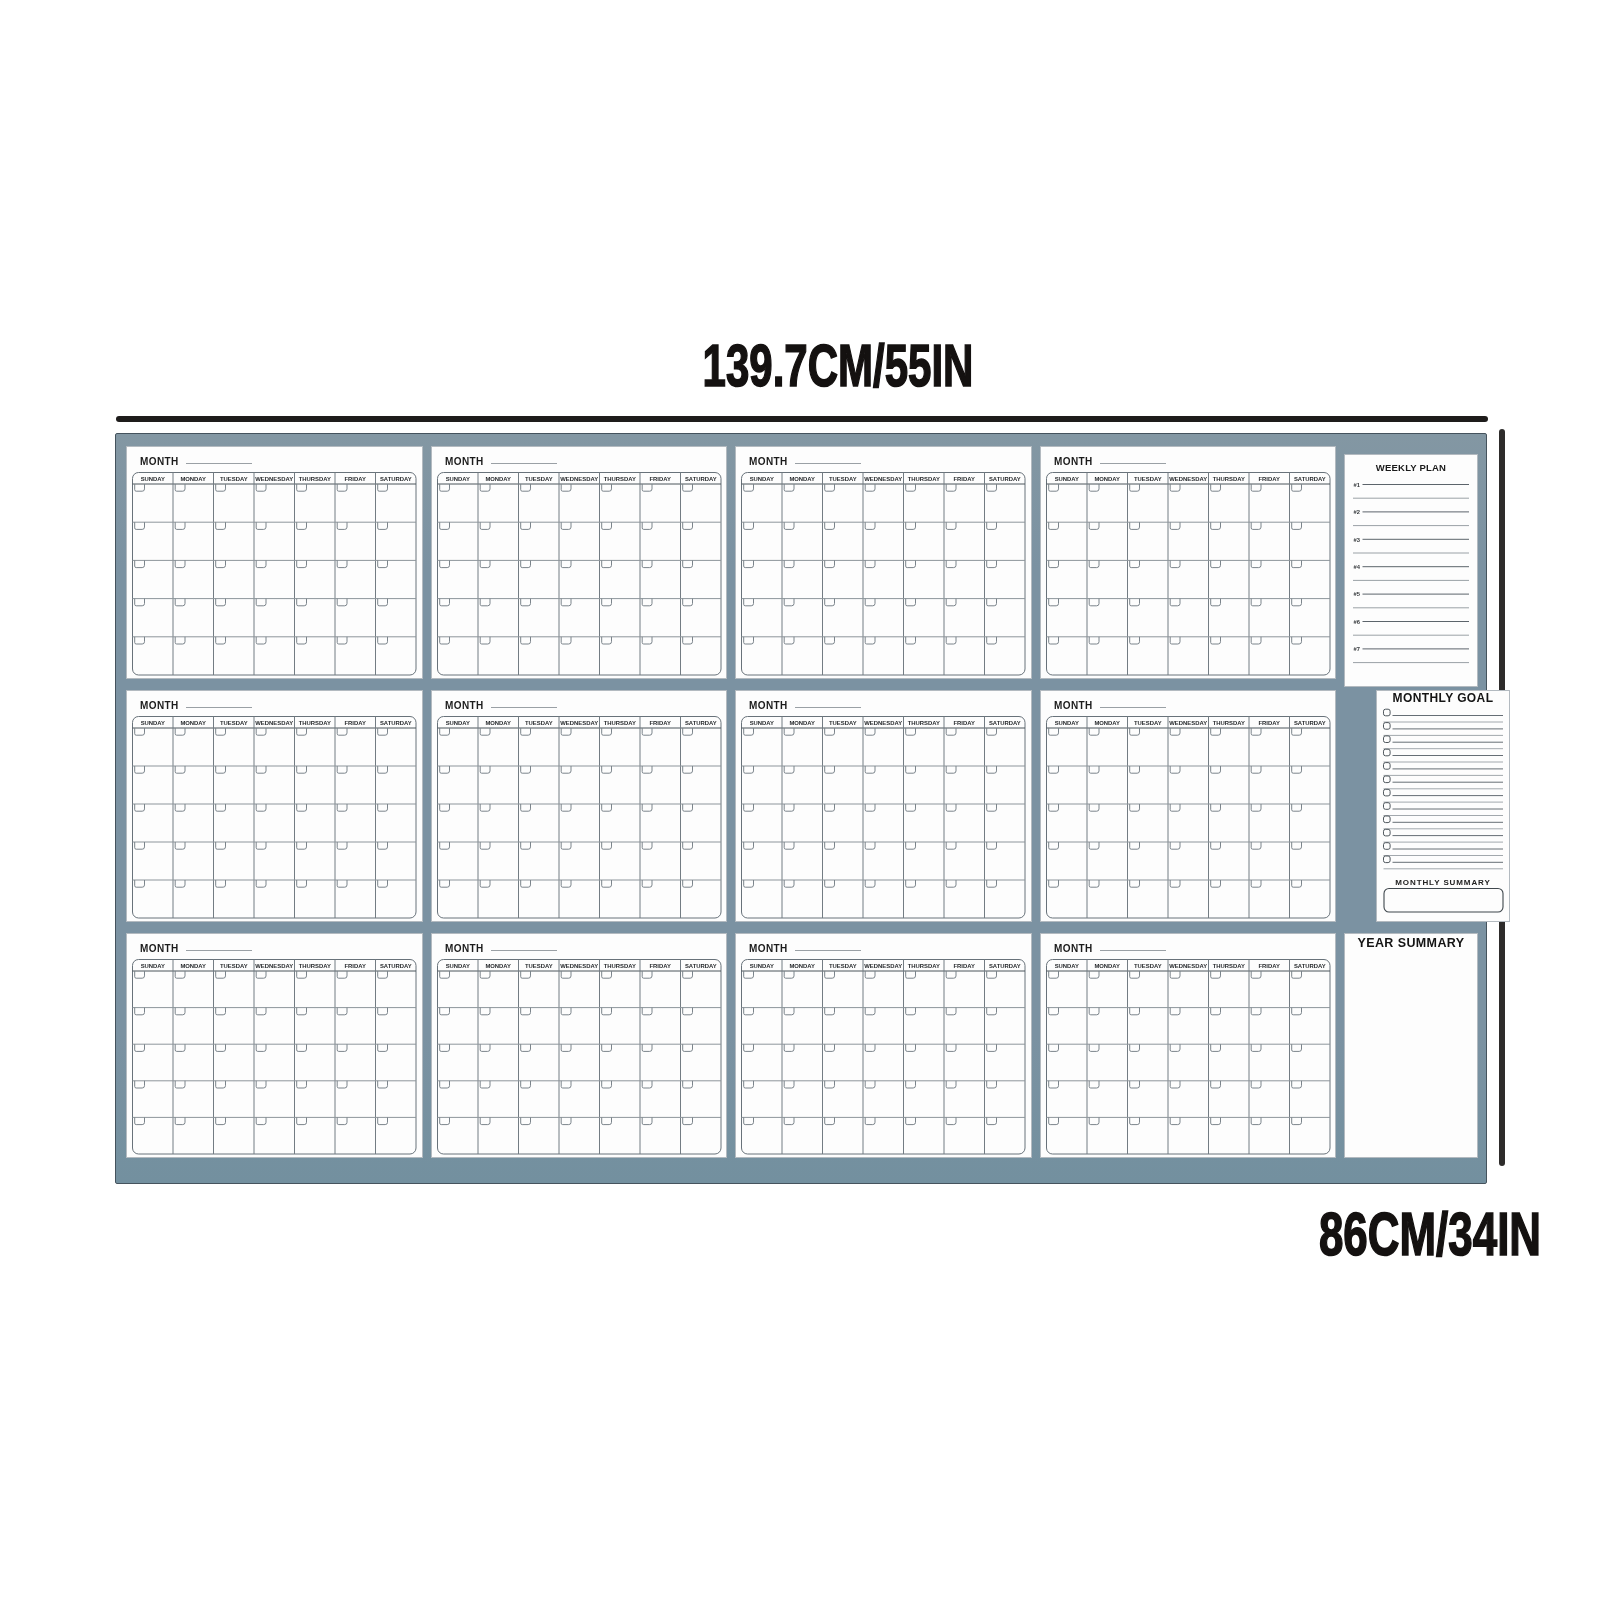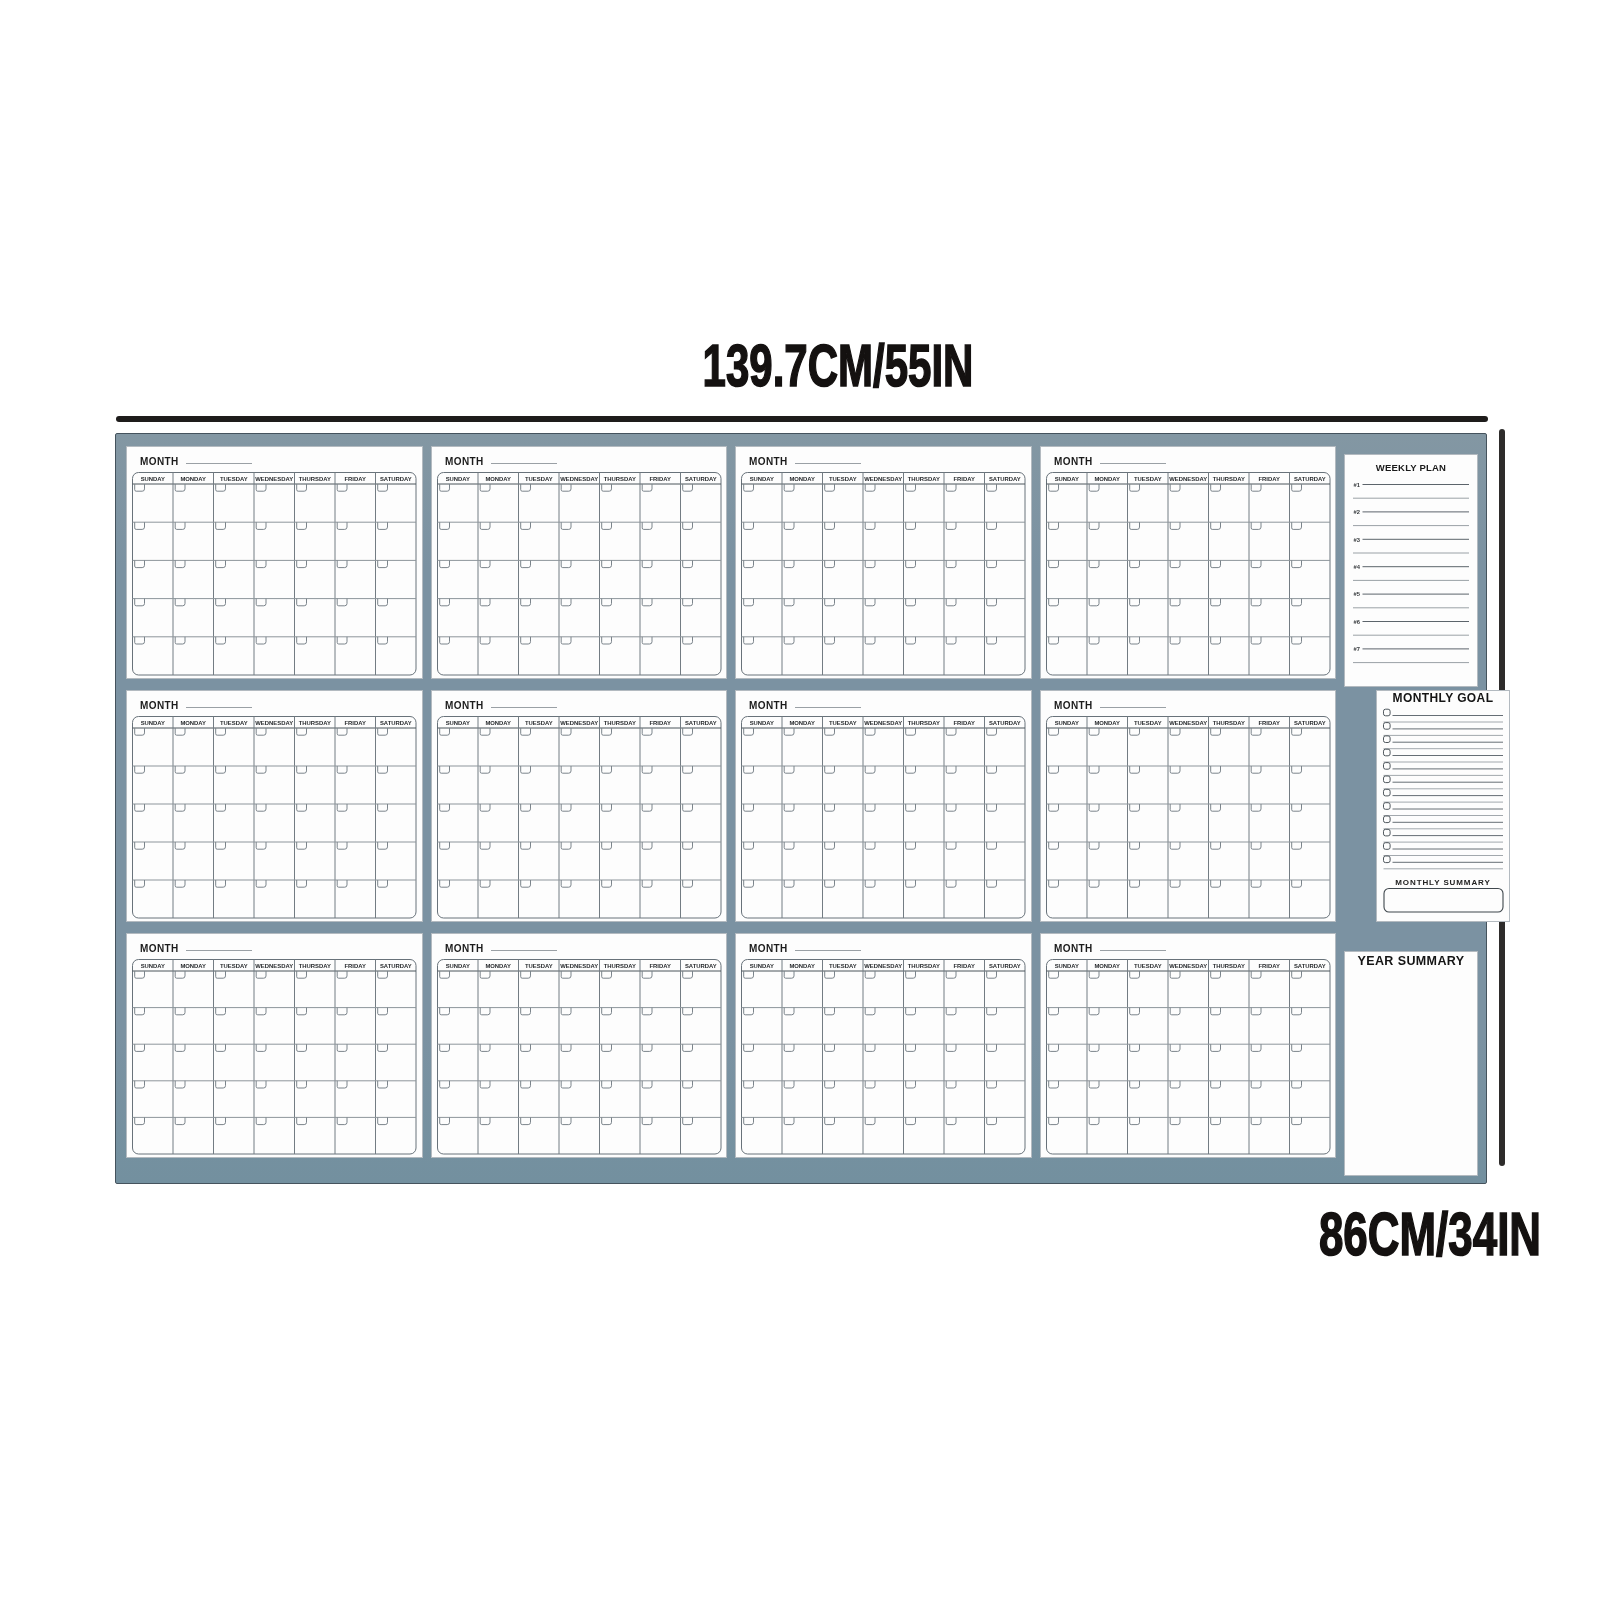--- a/index.html
+++ b/index.html
@@ -939,20 +939,20 @@
 <line x1="15.5" y1="171.3" x2="126" y2="171.3" stroke="#666e75"></line>
 <line x1="6.5" y1="177.8" x2="126" y2="177.8" stroke="#a2a8ad"></line>
 </g>
 
 <text x="66.0" y="194" font-size="8" font-weight="bold" letter-spacing="0.9" fill="#222" text-anchor="middle">MONTHLY SUMMARY</text>
 
 <rect x="7" y="197.5" width="119" height="23.5" rx="5" fill="none" stroke="#3f474d" stroke-width="1.1"></rect>
 </svg>
 </div>
 
-<div class="panel" style="left:1228px;top:499px;width:132px;height:223px;margin-top:18px;">
+<div class="panel" style="left:1228px;top:499px;width:132px;height:223px;">
 <svg width="132" height="223" viewBox="0 0 132 223" font-family="Liberation Sans, sans-serif">
 
 <text x="66.0" y="12.5" font-size="12.5" font-weight="bold" letter-spacing="0.4" fill="#141414" text-anchor="middle">YEAR SUMMARY</text>
 </svg>
 </div>
 </div>
 
 <div class="dimtxt" id="botlabel" style="left:1430px;top:1204px;font-size:61px;transform:translateX(-50%) scaleX(0.72);transform-origin:center top;-webkit-text-stroke:1.6px #141110;">86CM/34IN</div>
 </body></html>

